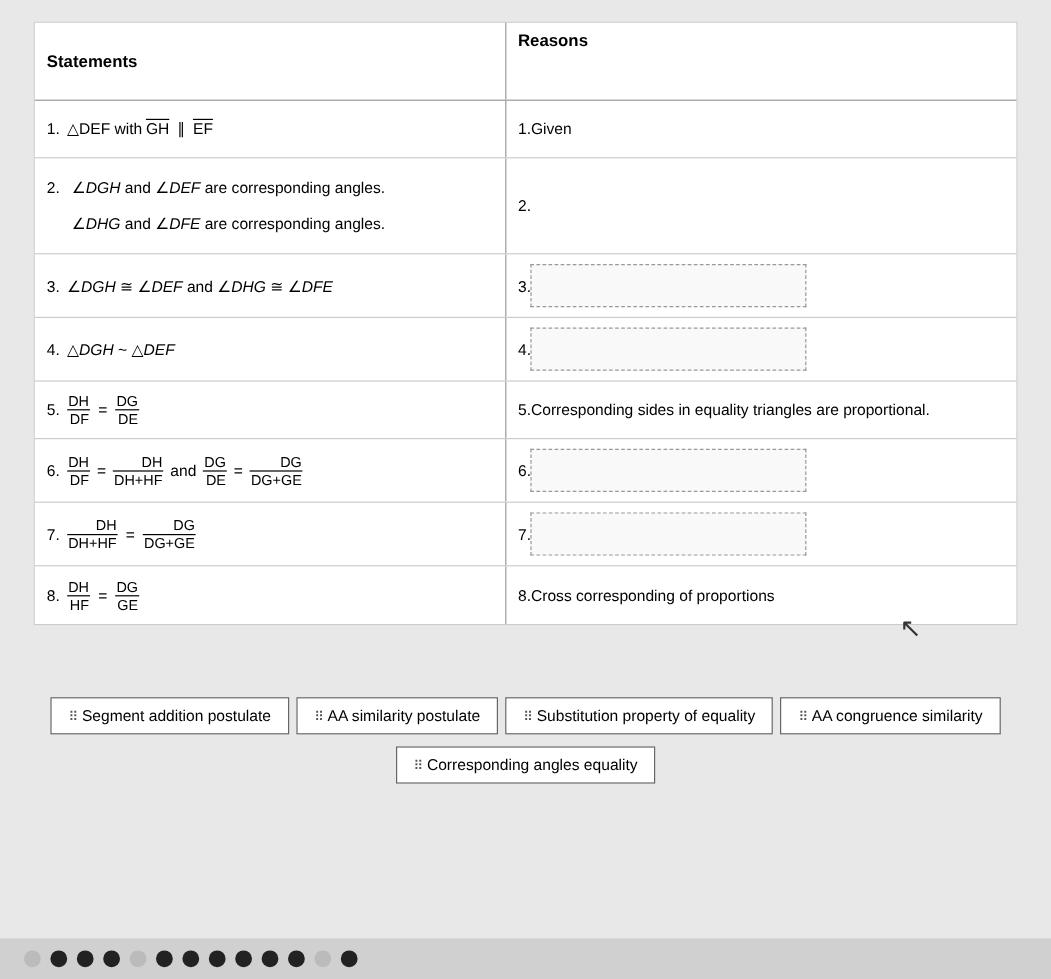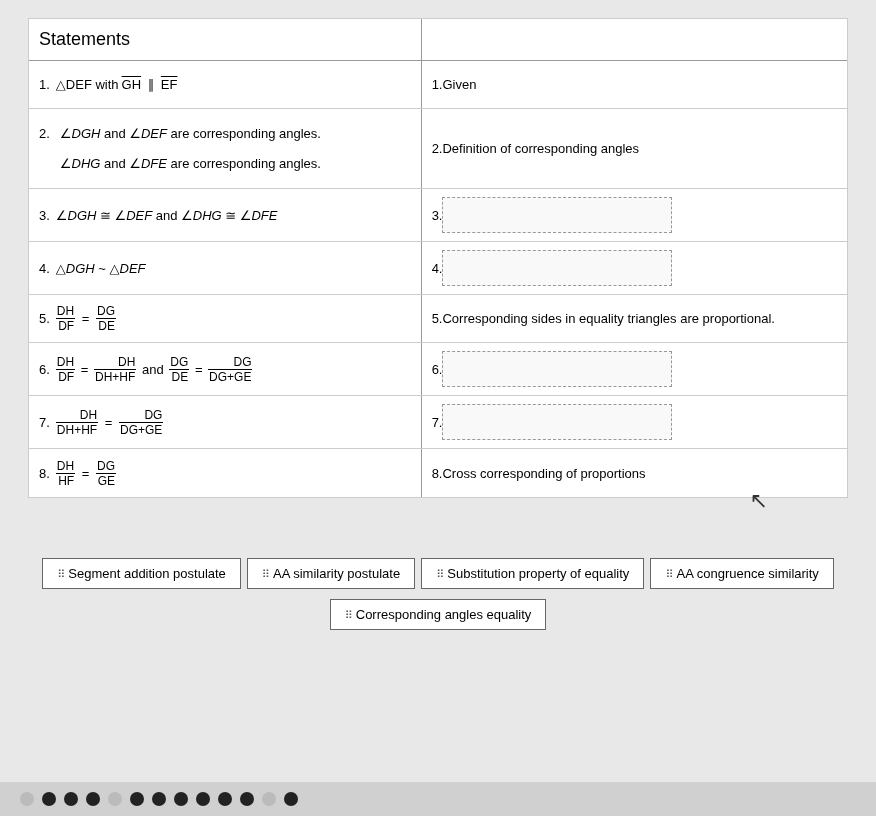--- a/index.html
+++ b/index.html
@@ -18,23 +18,23 @@
       width: 820px;
       border: 1px solid #ccc;
       margin-top: 8px;
     }
     .proof-header {
       display: flex;
       border-bottom: 1px solid #999;
     }
     .proof-header .col-stmt {
       flex: 0 0 48%;
-      padding: 10px 10px;
-      font-weight: normal;
-      font-size: 18px;
+      padding: 24px 10px;
+      font-weight: bold;
+      font-size: 14px;
       border-right: 1px solid #999;
     }
     .proof-header .col-reason {
       flex: 1;
       padding: 6px 10px;
       font-weight: bold;
       font-size: 14px;
     }
     .proof-row {
       display: flex;
@@ -168,20 +168,21 @@
       background: #bbb;
     }
   </style>
 </head>
 <body>
 
 <div class="proof-container">
 
   <div class="proof-header">
     <div class="col-stmt">Statements</div>
+    <div class="col-reason">Reasons</div>
   </div>
 
   <div class="proof-row">
     <div class="stmt-cell">
       <span class="stmt-num">1.</span>
       <span class="stmt-content math-expr">
         △DEF with <span class="overline">GH</span>&nbsp;∥&nbsp;<span class="overline">EF</span>
       </span>
     </div>
     <div class="reason-cell">
@@ -195,21 +196,20 @@
       <div style="display:flex;align-items:flex-start;gap:4px">
         <span class="stmt-num">2.</span>
         <span class="stmt-content">
           ∠<em>DGH</em> and ∠<em>DEF</em> are corresponding angles.<br><br>
           ∠<em>DHG</em> and ∠<em>DFE</em> are corresponding angles.
         </span>
       </div>
     </div>
     <div class="reason-cell">
       <span class="stmt-num">2.</span>
-      <span>Definition of corresponding angles</span>
     </div>
   </div>
 
   <div class="proof-row">
     <div class="stmt-cell">
       <span class="stmt-num">3.</span>
       <span class="stmt-content">
         ∠<em>DGH</em> ≅ ∠<em>DEF</em> and ∠<em>DHG</em> ≅ ∠<em>DFE</em>
       </span>
     </div>

